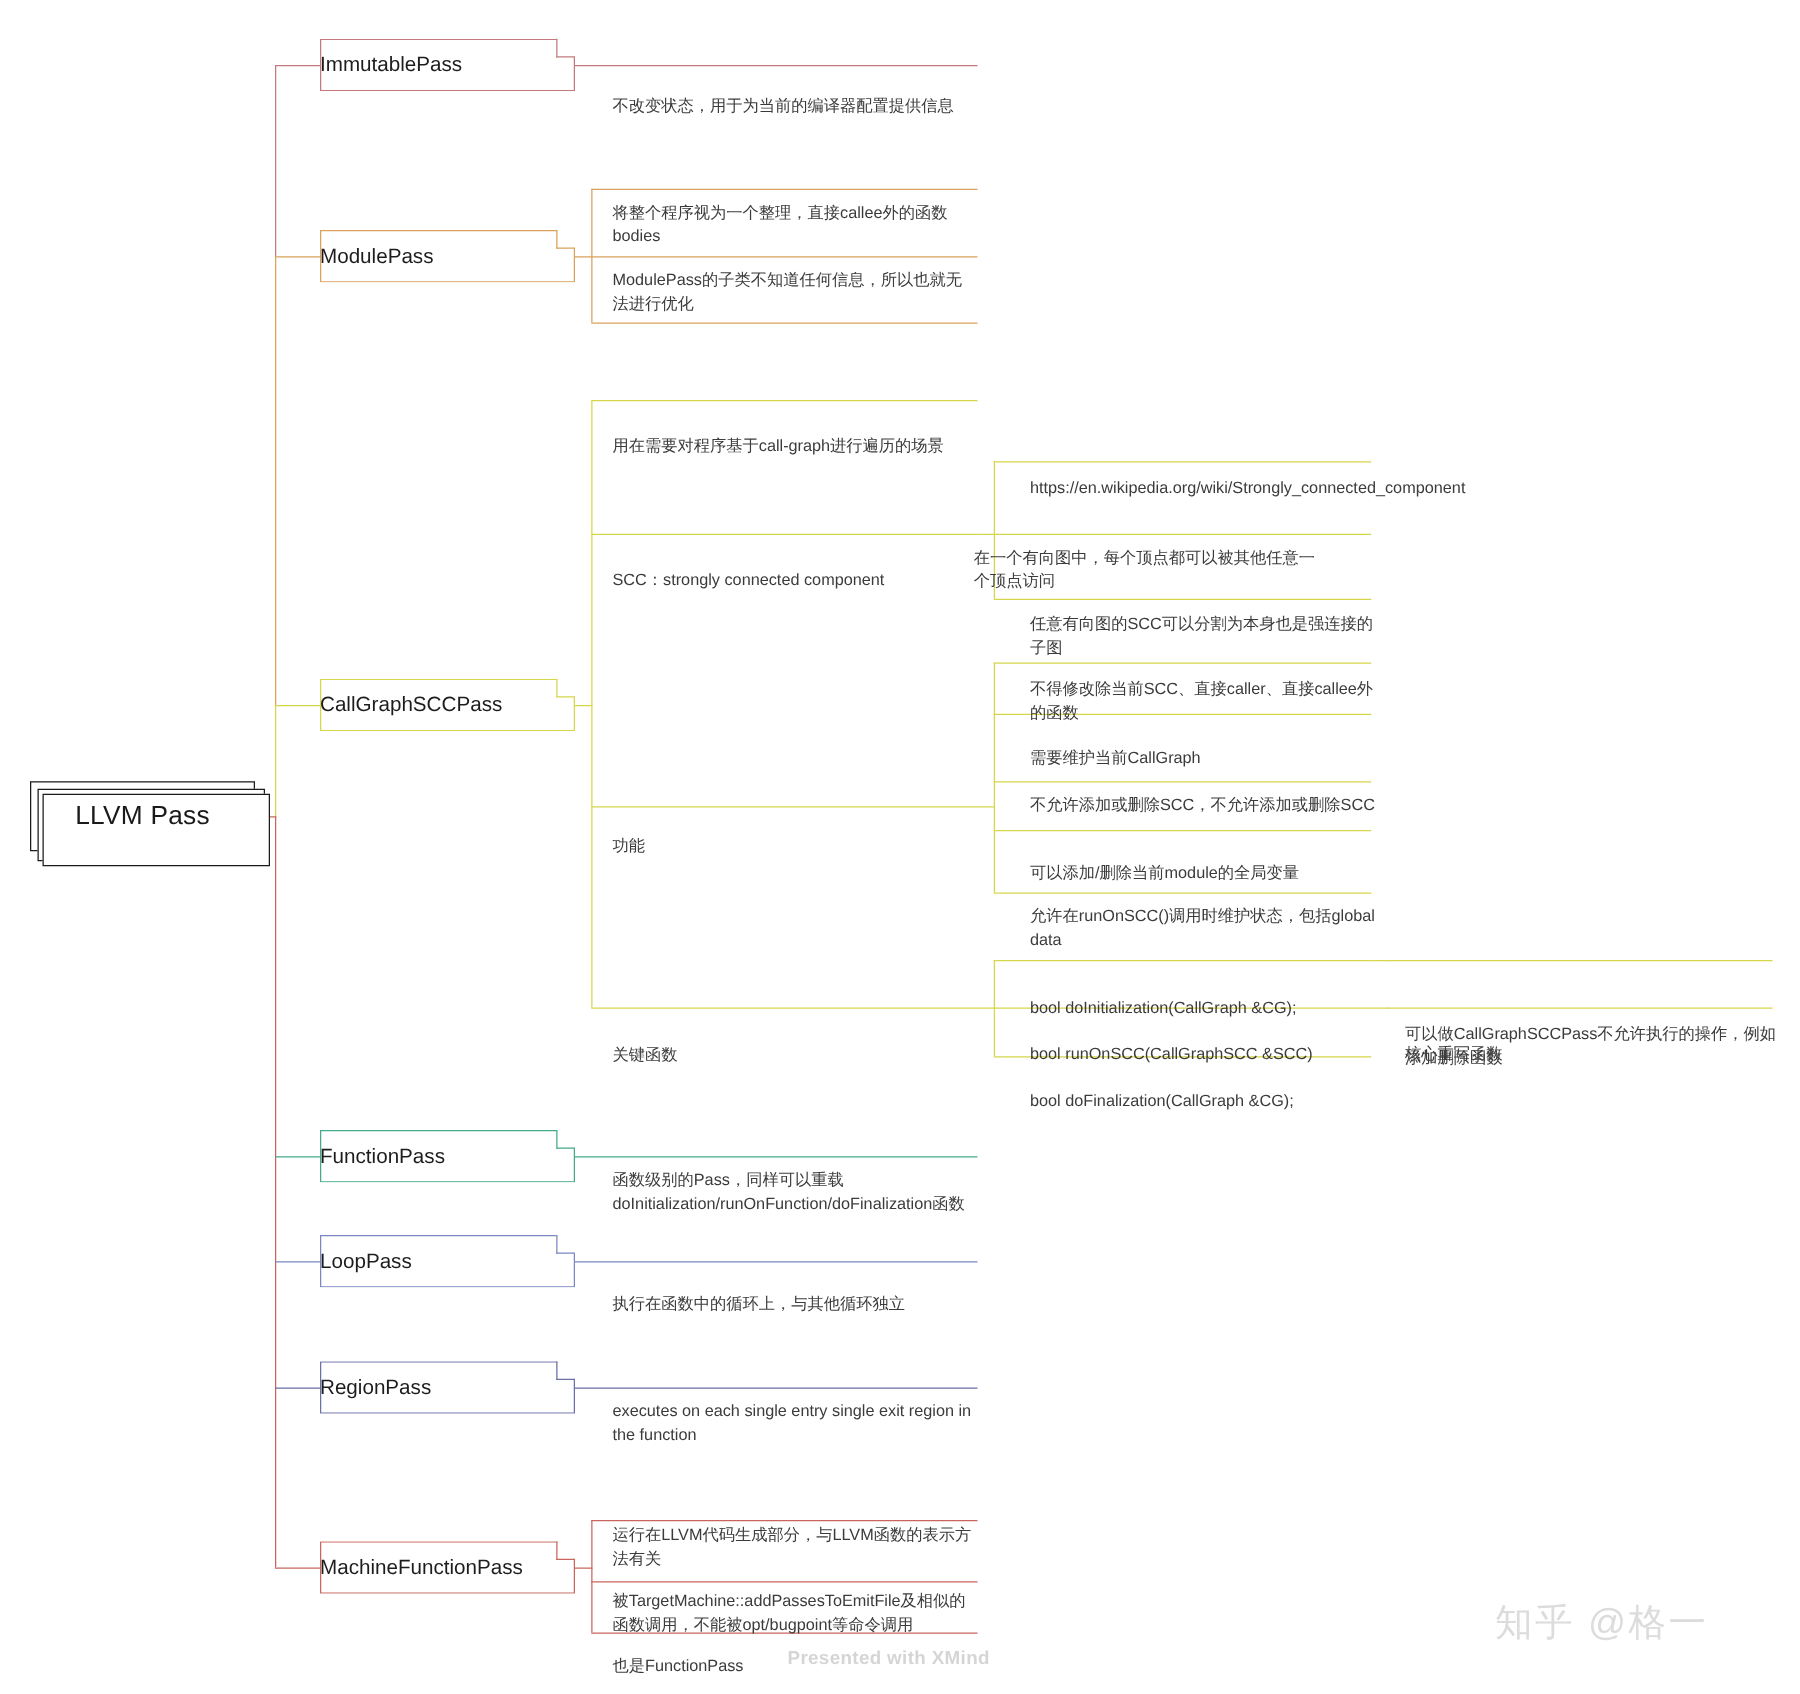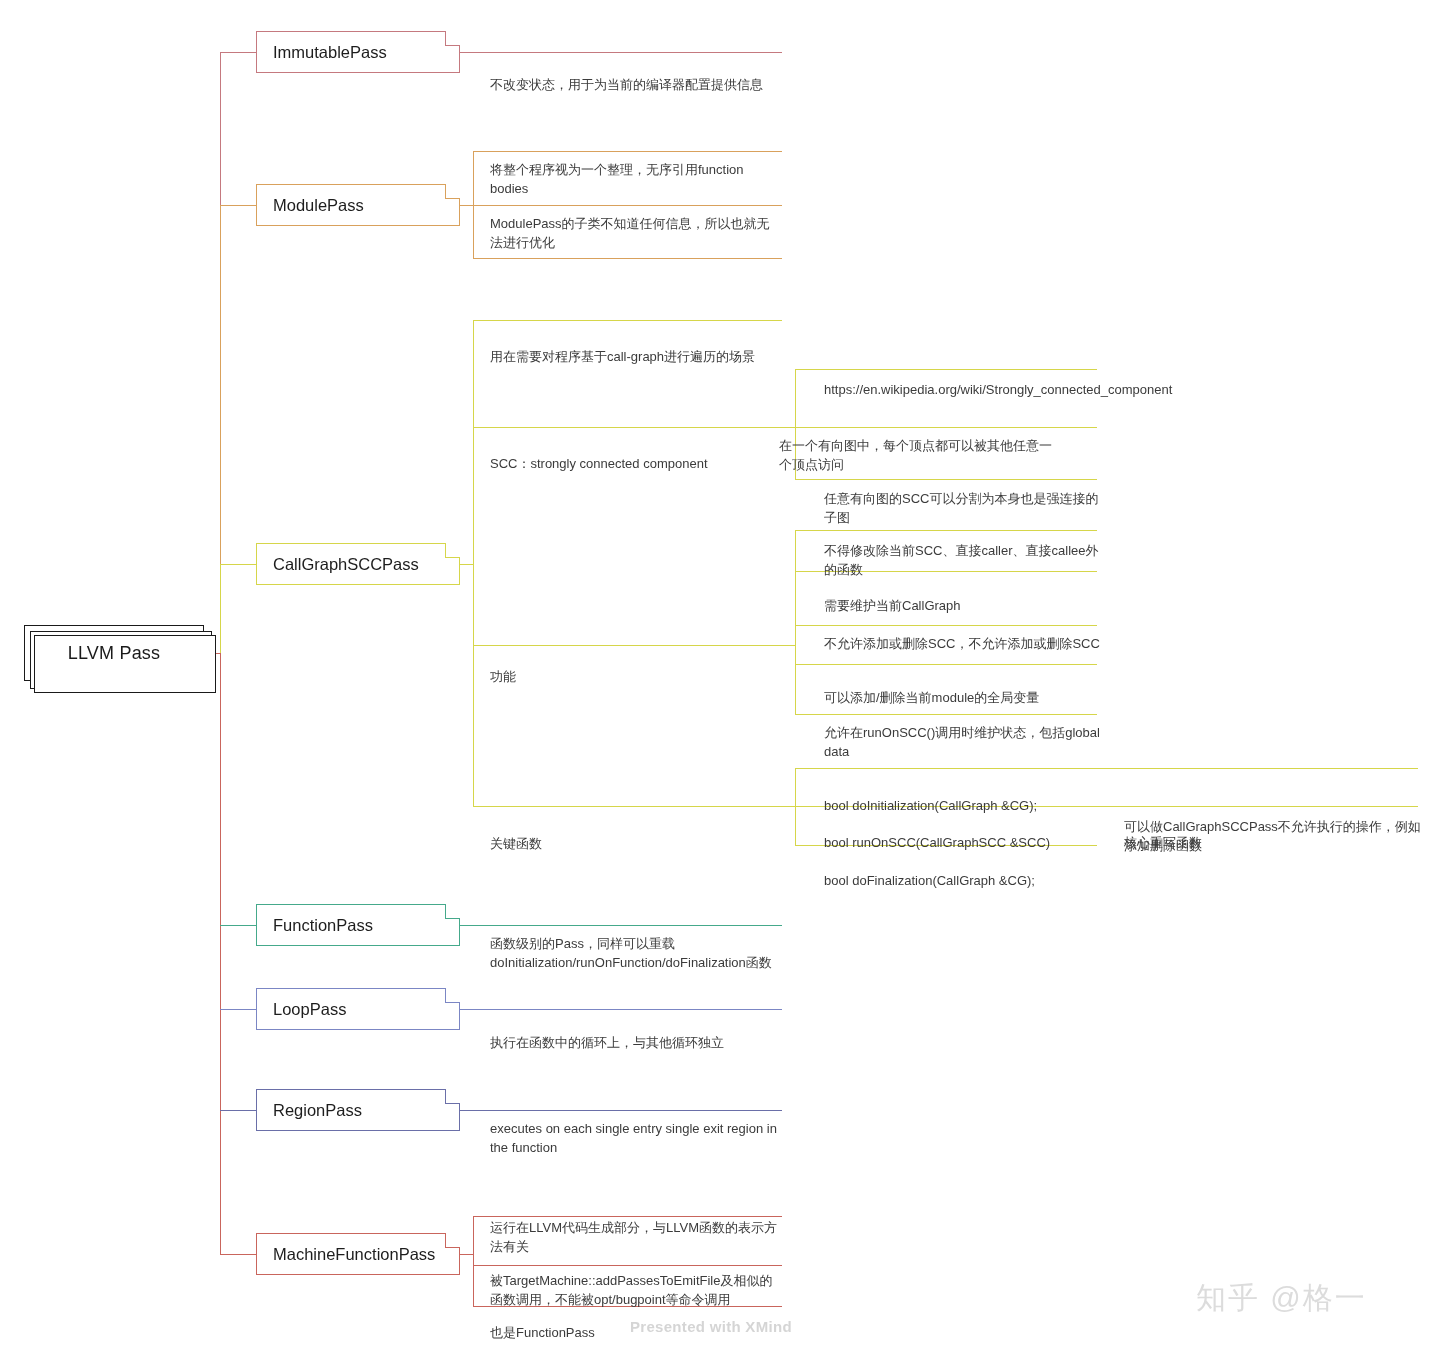--- a/index.html
+++ b/index.html
@@ -18,21 +18,21 @@
   #canvas { position: absolute; inset: 0; }
 
   
   .root-node {
     position: absolute;
     left: 24px; top: 625px;
     width: 180px; height: 56px;
     border: 1.4px solid #1a1a1a;
     background: #ffffff;
     display: flex; align-items: center; justify-content: center;
-    font-size: 18px;
+    font-size: 21px;
     color: #1a1a1a;
     letter-spacing: .2px;
     z-index: 6;
   }
   .root-node::before,
   .root-node::after {
     content:"";
     position:absolute;
     border:1.4px solid #1a1a1a;
     background:#fff;
@@ -40,21 +40,20 @@
   }
   .root-node::before { left: 5px; top: 5px; width: 180px; height: 56px; }
   .root-node::after  { left: 9px; top: 9px; width: 180px; height: 56px; }
 
   
   .l1 {
     position: absolute;
     width: 204px; height: 42px;
     background: #ffffff;
     display: flex; align-items: center;
-    padding-left: 17px;
     font-size: 16.5px;
     color: #1d1d1d;
     z-index: 5;
   }
   
   .l1 .boxline {
     position:absolute; inset:0;
     border:1.2px solid currentColor;
     clip-path: polygon(0 0, calc(100% - 15px) 0, 100% 15px, 100% 100%, 0 100%);
     pointer-events:none;
@@ -130,21 +129,21 @@
   <div class="l1" style="left:256px; top:184px; color:#d9a15c;text-align:center;">
     <div class="boxline"></div>
     <div class="dogear"></div>
     <span class="lbl">ModulePass</span>
   </div>
 
   <div class="hl" style="left:460px; top:205px; width:14px; border-color:#d9a15c;"></div>
   <div class="vl" style="left:473px; top:151px; height:107px; border-color:#d9a15c;"></div>
 
   <div class="hl" style="left:473px; top:151px; width:309px; border-color:#d9a15c;"></div>
-  <div class="sub c2" style="left:490px; top:112px;">将整个程序视为一个整理，无序引用function bodies</div>
+  <div class="sub c2" style="left:490px; top:112px;">将整个程序视为一个整理，直接callee外的函数 bodies</div>
 
   <div class="hl" style="left:473px; top:205px; width:309px; border-color:#d9a15c;"></div>
   <div class="sub c2" style="left:490px; top:166px;">ModulePass的子类不知道任何信息，所以也就无法进行优化</div>
 
   <div class="hl" style="left:473px; top:258px; width:309px; border-color:#d9a15c;"></div>
 
   <div class="hl" style="left:220px; top:564px; width:36px; border-color:#d6d64a;"></div>
   <div class="l1" style="left:256px; top:543px; color:#d6d64a;">
     <div class="boxline"></div>
     <div class="dogear"></div>

